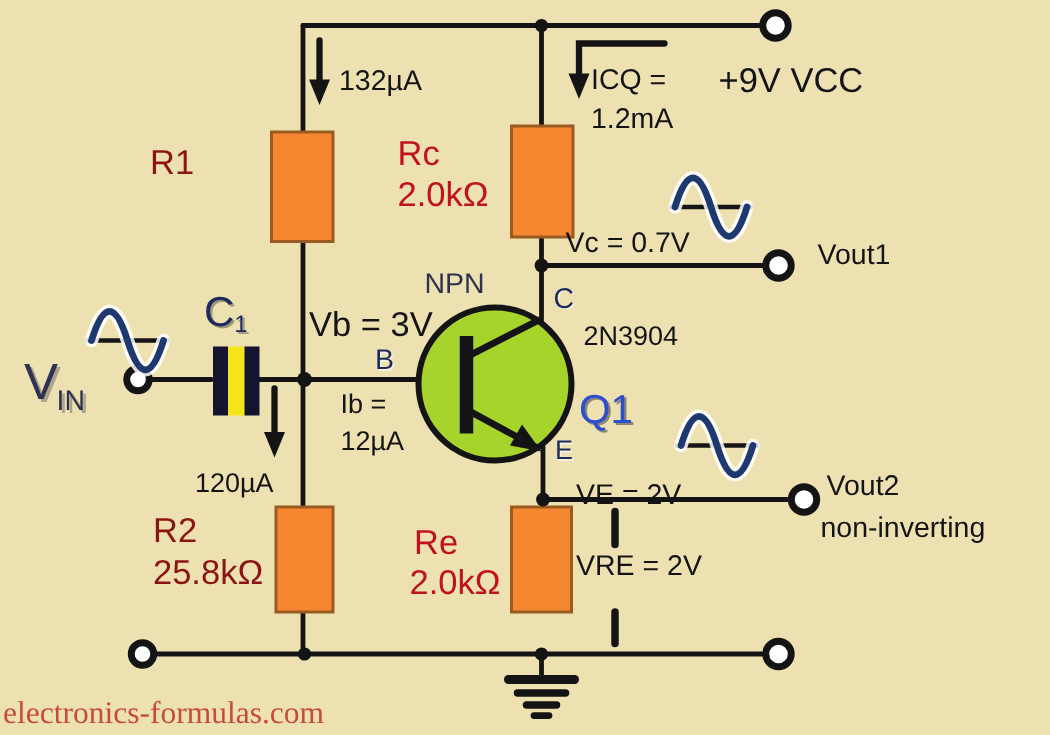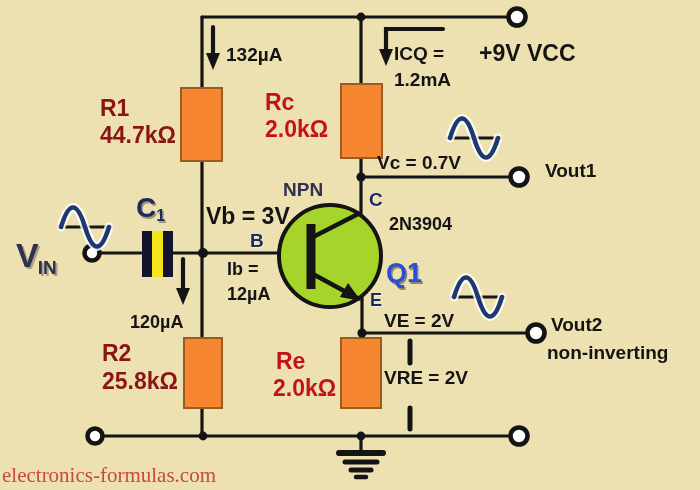--- a/index.html
+++ b/index.html
@@ -22,21 +22,21 @@
   .arrow{stroke:var(--wire,#141414);stroke-width:4.2;fill:none;stroke-linecap:round;}
   .arrowhead{fill:var(--wire,#141414);stroke:none;}
   .gnd{stroke:var(--wire,#141414);stroke-linecap:round;}
   .sine-halo{stroke:#ffffff;stroke-width:9;fill:none;stroke-linecap:round;opacity:.85;}
   .sine{stroke:var(--sine-blue,#1E3970);stroke-width:4.5;fill:none;stroke-linecap:round;}
   .sine-base{stroke:#161616;stroke-width:3;fill:none;}
   .vre-mark{stroke:var(--wire,#141414);stroke-width:5;stroke-linecap:round;}
 
   .lbl{
     position:absolute;
-    font-weight:bold;
+    font-weight:normal;
     line-height:1.05;
     white-space:nowrap;
     color:var(--label-black,#141414);
   }
   .fs17{font-size:17px;} .fs18{font-size:18px;} .fs19{font-size:19px;}
   .fs20{font-size:23px;} .fs27{font-size:27px;}
   .darkred{color:var(--label-dark-red,#8B1515);}
   .red{color:var(--label-red,#C2121C);}
   .navy{color:var(--label-navy,#1C2A5E);text-shadow:1px 1px 0 rgba(255,255,255,.55);}
   .navydk{color:var(--label-navy-dark,#2E3150);}
@@ -147,38 +147,37 @@
       <path class="sine" d="M454 297 C462 271, 470 271, 478 297 C486 323, 494 323, 502 297"></path>
     </g>
   </svg>
 
   <div class="lbl fs19" style="left:226px;top:45px">132µA</div>
   <div class="lbl fs19" style="left:394px;top:44px">ICQ =</div>
   <div class="lbl fs19" style="left:394px;top:70px">1.2mA</div>
   <div class="lbl fs20" style="left:479px;top:41px">+9V VCC</div>
 
   <div class="lbl fs20 darkred" style="left:100px;top:96px">R1</div>
-  <div class="lbl fs20 darkred" style="left:100px;top:123px">44.7kΩ</div>
   <div class="lbl fs20 red" style="left:265px;top:90px">Rc</div>
   <div class="lbl fs20 red" style="left:265px;top:117px">2.0kΩ</div>
 
   <div class="lbl fs19 navydk" style="left:283px;top:180px">NPN</div>
   <div class="lbl fs20" style="left:206px;top:204px">Vb = 3V</div>
   <div class="lbl fs19 navy" style="left:250px;top:231px">B</div>
   <div class="lbl fs19 navy" style="left:369px;top:190px">C</div>
   <div class="lbl fs18" style="left:389px;top:215px">2N3904</div>
   <div class="lbl fs18" style="left:227px;top:260px">Ib =</div>
   <div class="lbl fs18" style="left:227px;top:285px">12µA</div>
   <div class="lbl fs27 blue" style="left:386px;top:259px">Q1</div>
   <div class="lbl fs18 navy" style="left:370px;top:291px">E</div>
 
   <div class="lbl fs19" style="left:377px;top:153px">Vc = 0.7V</div>
   <div class="lbl fs19" style="left:545px;top:161px">Vout1</div>
 
-  <div class="lbl fs19" style="left:384px;top:311px">VE = 2V</div>
+  <div class="lbl fs19" style="left:384px;top:321px">VE = 2V</div>
   <div class="lbl fs19" style="left:551px;top:315px">Vout2</div>
   <div class="lbl fs19" style="left:547px;top:343px">non-inverting</div>
   <div class="lbl fs19" style="left:384px;top:368px">VRE = 2V</div>
 
   <div class="lbl fs18" style="left:130px;top:313px">120µA</div>
   <div class="lbl fs20 darkred" style="left:102px;top:341px">R2</div>
   <div class="lbl fs20 darkred" style="left:102px;top:369px">25.8kΩ</div>
   <div class="lbl fs20 red" style="left:276px;top:349px">Re</div>
   <div class="lbl fs20 red" style="left:273px;top:376px">2.0kΩ</div>
 

